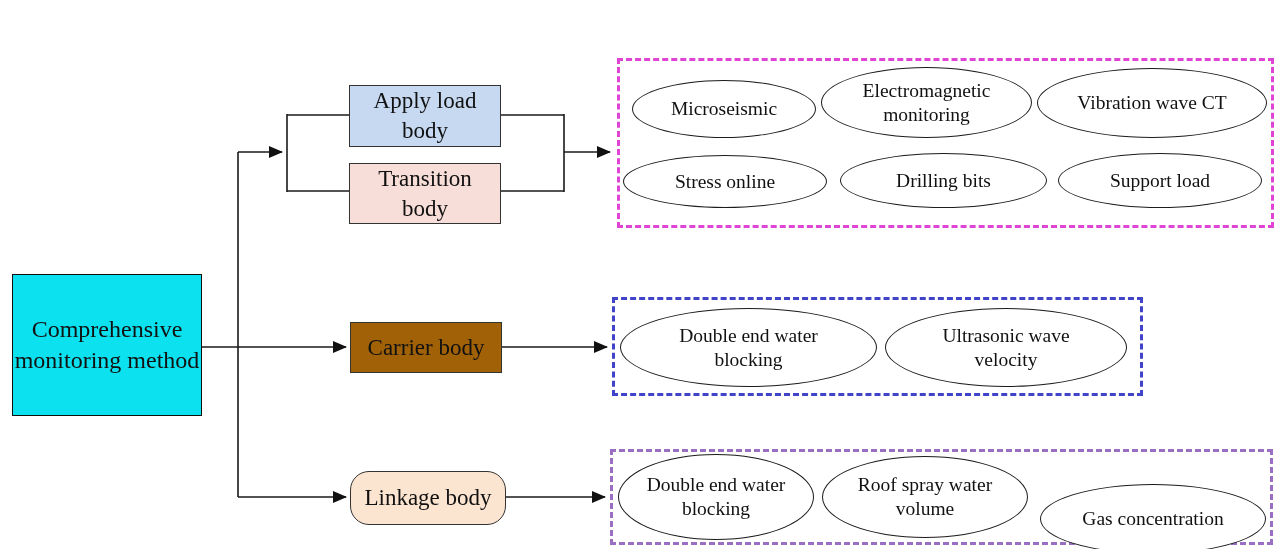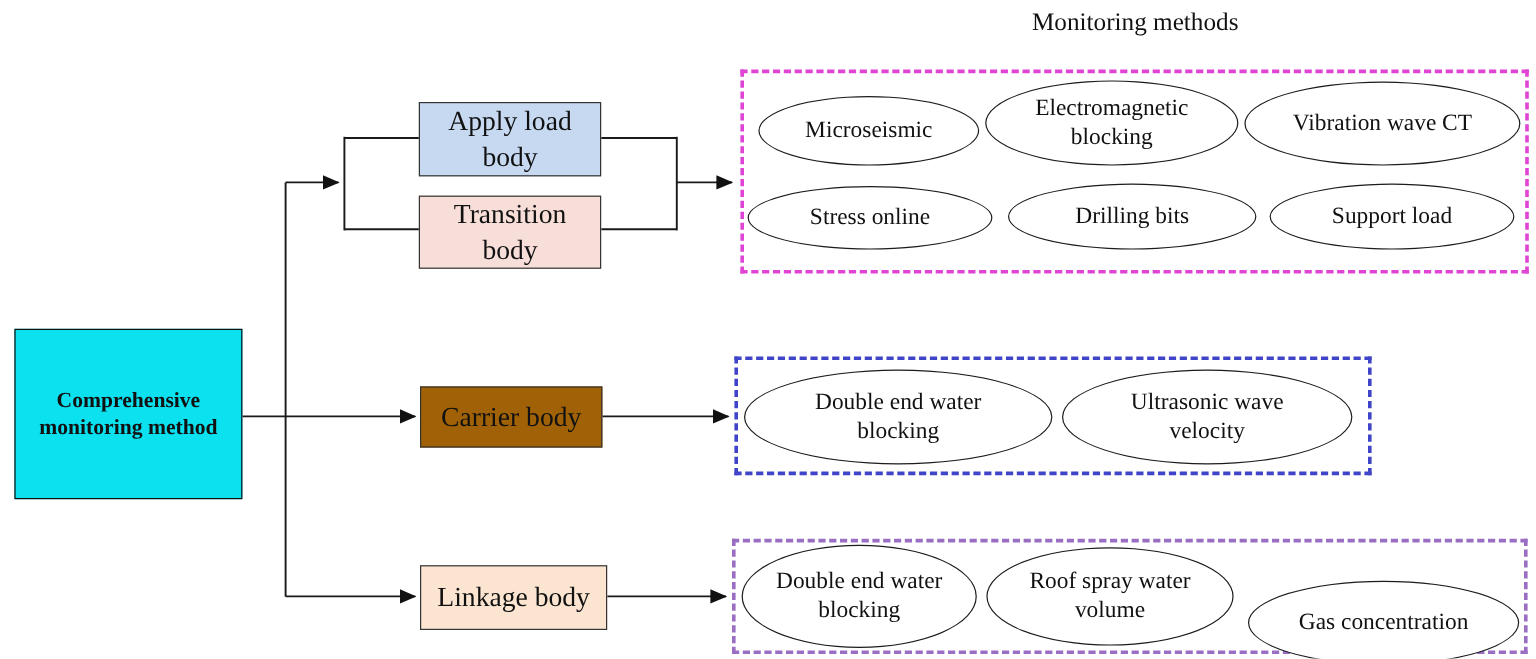--- a/index.html
+++ b/index.html
@@ -10,45 +10,44 @@
   }
   .title {
     position:absolute; left:790px; top:6px; width:312px;
     text-align:center; font-size:21px;
   }
   .node {
     position:absolute; display:flex; align-items:center; justify-content:center;
     text-align:center; white-space:pre-line; box-sizing:border-box;
     border:1.7px solid #333; font-size:23px; line-height:1.3;
   }
-  .node-root     { background:#0ce1ef; border-color:#101010; font-size:18px;font-weight:bold; }
+  .node-root     { background:#0ce1ef; border-color:#101010; font-size:24px; }
   .node-apply    { background:#c6d9f1; }
   .node-transition { background:#f7ded8; }
   .node-carrier  { background:#a16207; }
-  .node-linkage  { background:#fbe4d0; }
+  .node-linkage  { background:#fbe4d0;border-radius:19px; }
   .group {
     position:absolute; box-sizing:border-box; border:3px dashed #000;
   }
   .group-top    { border-color:#e044d4; }
   .group-middle { border-color:#4044c8; }
   .group-bottom { border-color:#9a6fc3; }
   .ellipse {
     position:absolute; display:flex; align-items:center; justify-content:center;
     text-align:center; white-space:pre-line; box-sizing:border-box;
     border:1.6px solid #1c1c1c; border-radius:50%; background:#fff;
     font-size:19.5px; line-height:1.22;
   }
   svg.wires { position:absolute; left:0; top:0; width:1280px; height:549px; }
 </style>
 </head>
 <body>
 
 <div class="canvas">
 
-  <div class="title">Monitoring methods</div>
 
   <svg class="wires" viewBox="0 0 1280 549" xmlns="http://www.w3.org/2000/svg">
     <defs>
       <marker id="arrow" markerUnits="userSpaceOnUse" markerWidth="15" markerHeight="12" refX="13" refY="6" orient="auto">
         <path d="M0,0 L14,6 L0,12 Z" fill="#111"></path>
       </marker>
     </defs>
     <g stroke="#1a1a1a" stroke-width="1.6" fill="none">
 
       <path d="M202,347 H346" marker-end="url(#arrow)"></path>
@@ -85,21 +84,21 @@
 body</div>
 
   <div class="node node-carrier" style="left:350px; top:322px; width:152px; height:51px;">Carrier body</div>
 
   <div class="node node-linkage" style="left:350px; top:471px; width:156px; height:54px;">Linkage body</div>
 
   <div class="group group-top" style="left:617px; top:58px; width:657px; height:170px;"></div>
 
   <div class="ellipse" style="left:632px; top:80px; width:184px; height:58px;">Microseismic</div>
   <div class="ellipse" style="left:821px; top:67px; width:211px; height:71px;">Electromagnetic
-blocking</div>
+monitoring</div>
   <div class="ellipse" style="left:1037px; top:68px; width:230px; height:70px;">Vibration wave CT</div>
   <div class="ellipse" style="left:623px; top:155px; width:204px; height:53px;">Stress online</div>
   <div class="ellipse" style="left:840px; top:153px; width:207px; height:55px;">Drilling bits</div>
   <div class="ellipse" style="left:1058px; top:153px; width:204px; height:55px;">Support load</div>
 
   <div class="group group-middle" style="left:612px; top:297px; width:531px; height:99px;"></div>
 
   <div class="ellipse" style="left:620px; top:308px; width:257px; height:79px;">Double end water
 blocking</div>
   <div class="ellipse" style="left:885px; top:308px; width:242px; height:79px;">Ultrasonic wave

